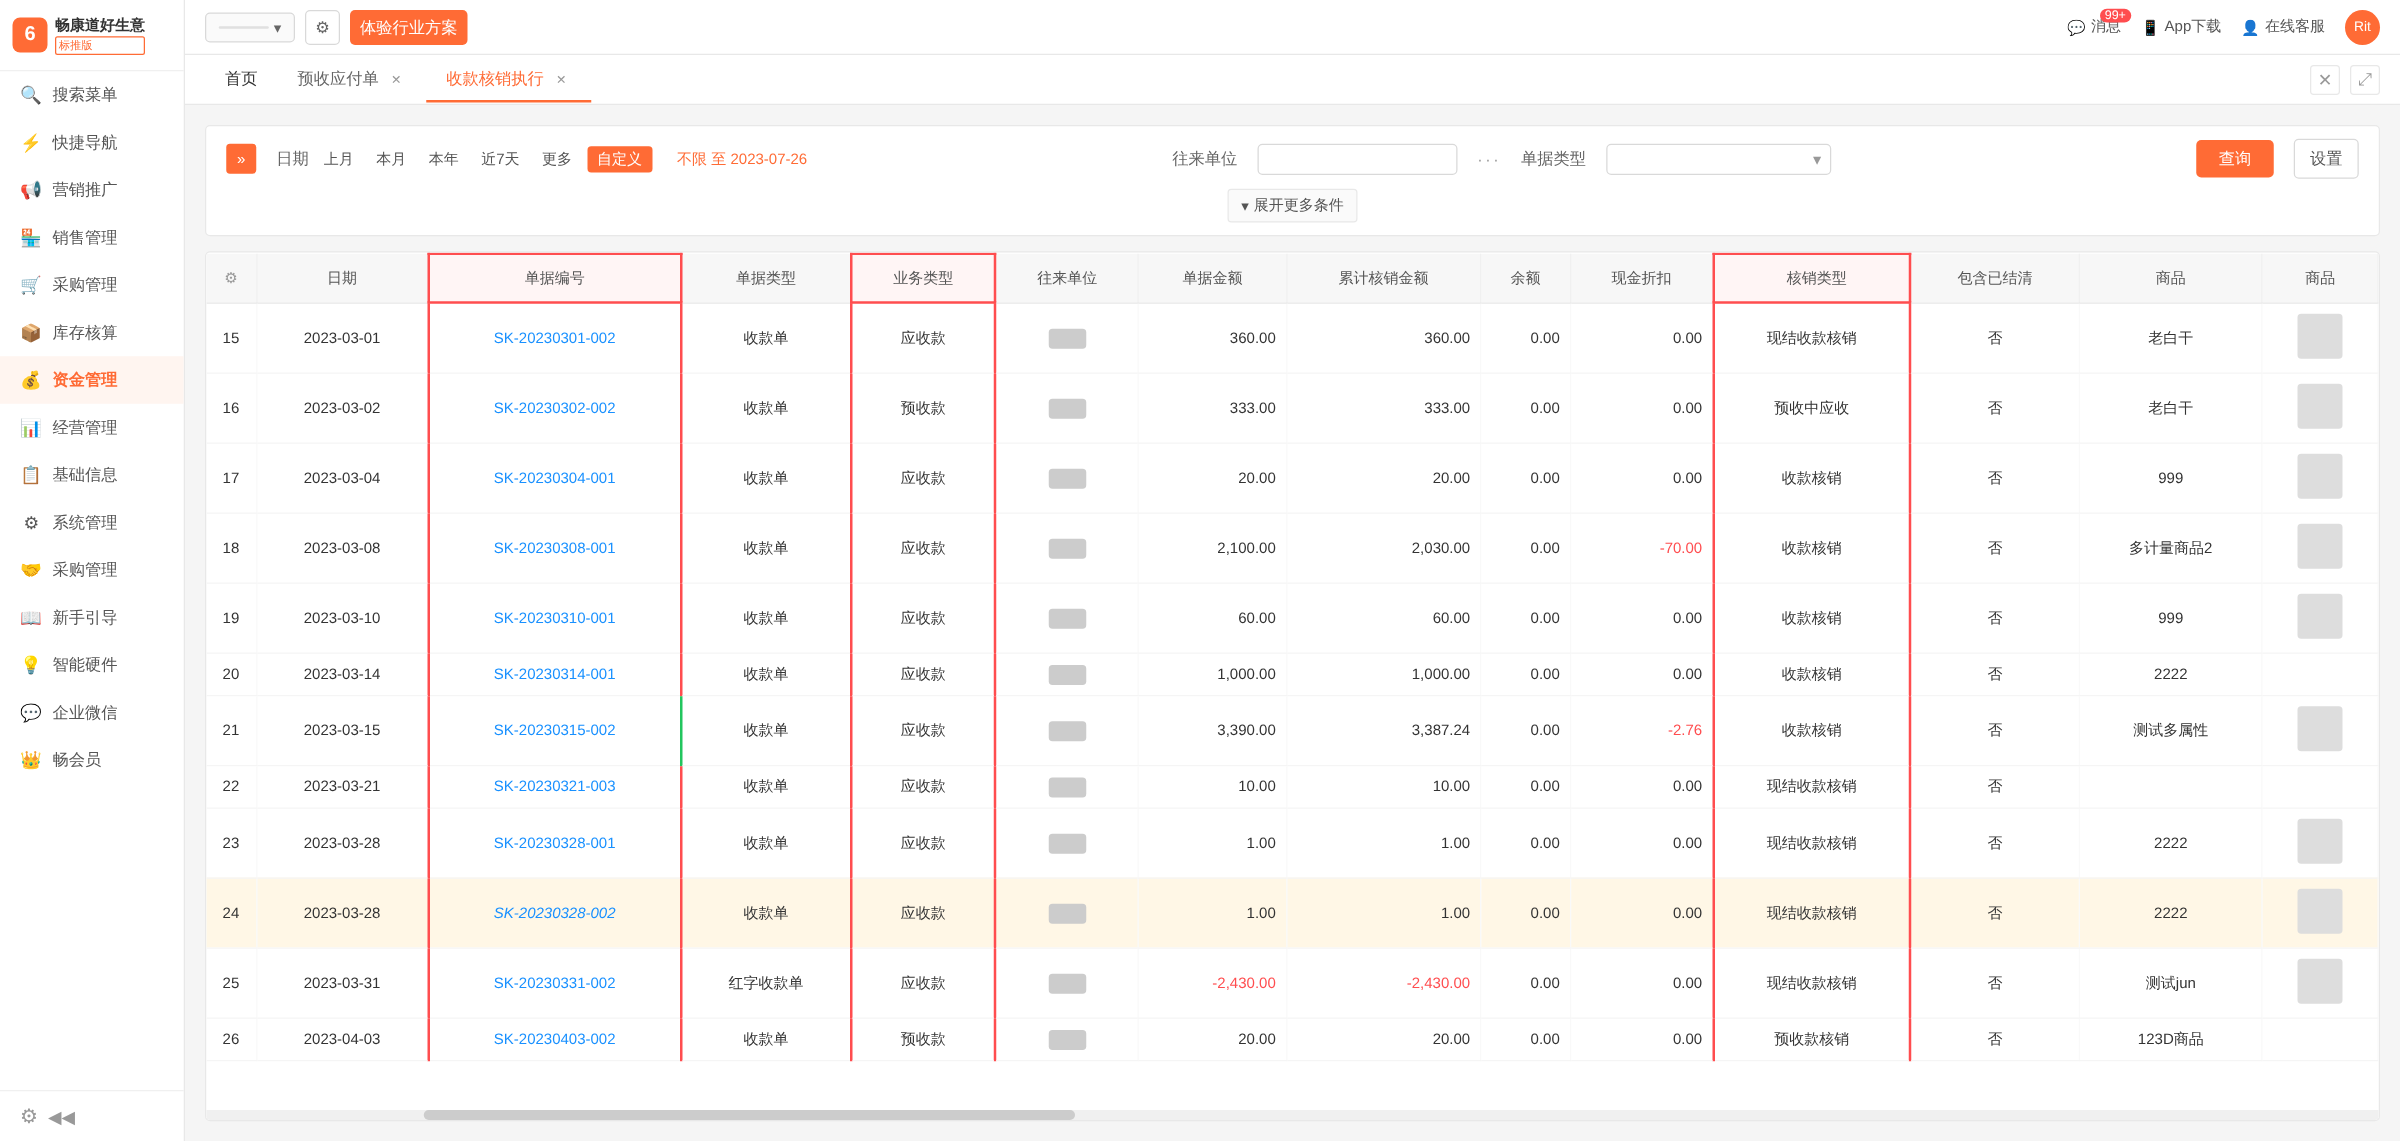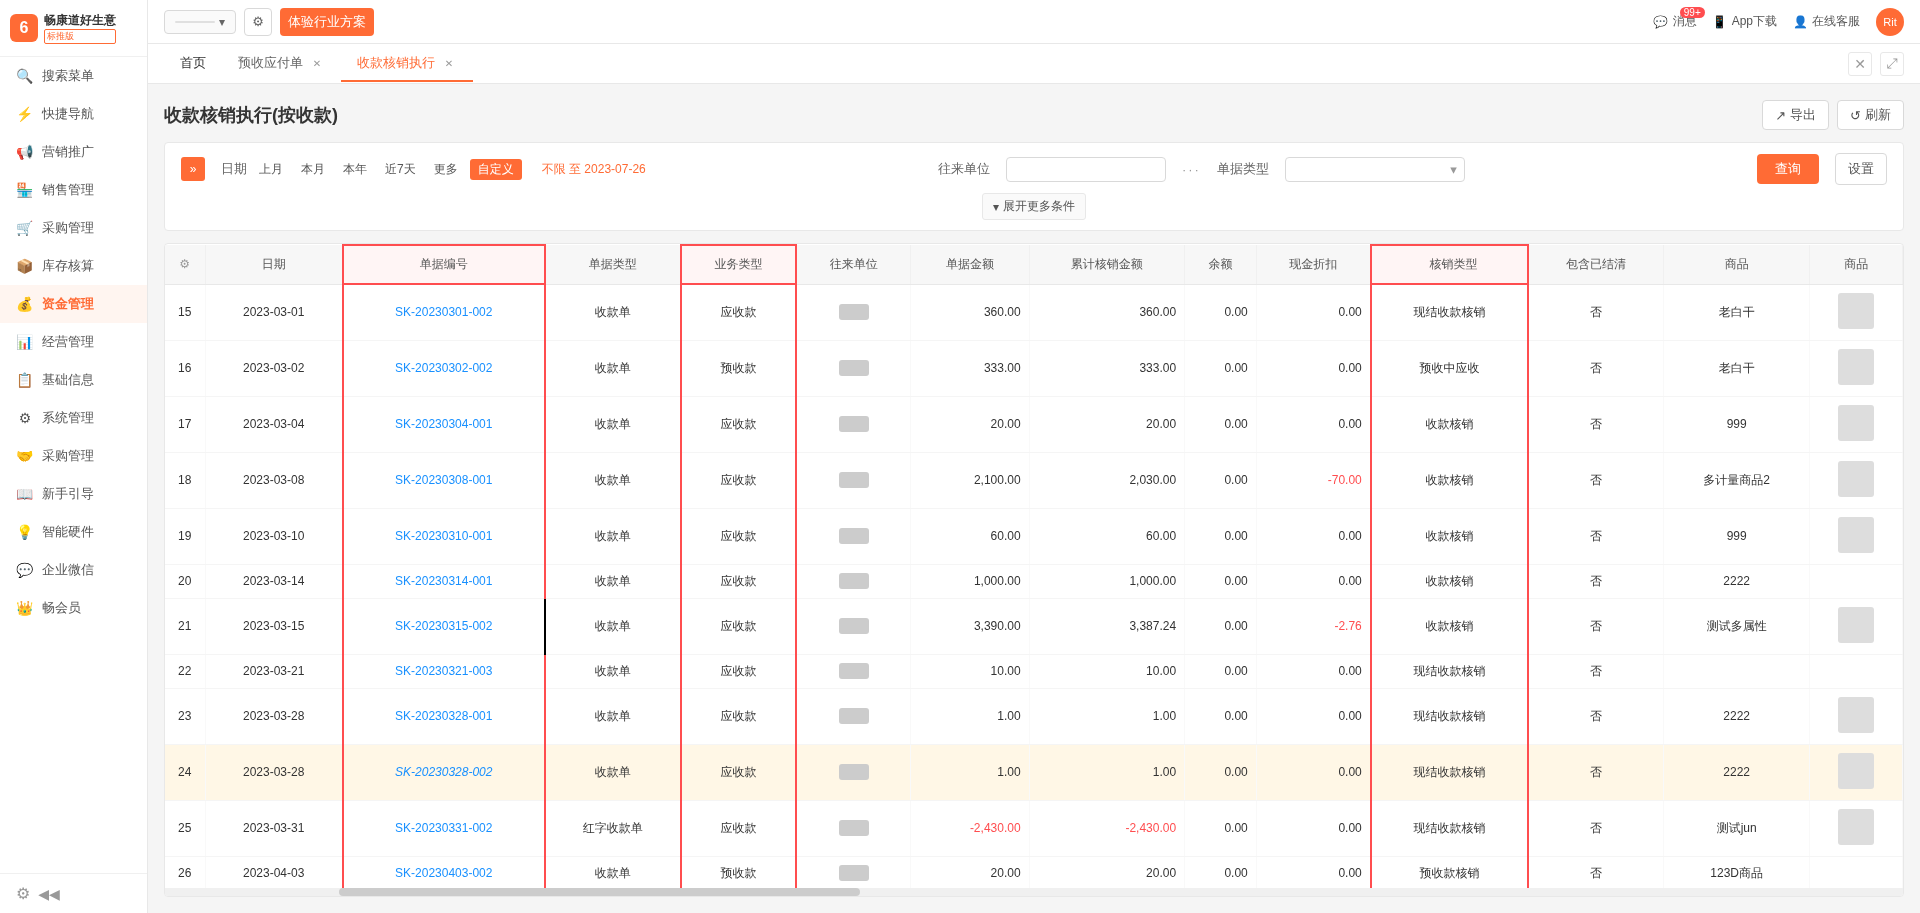--- a/index.html
+++ b/index.html
@@ -206,33 +206,20 @@
       <span>收款核销执行</span>
       <span class="tab-close">✕</span>
     </div>
     <div class="tabbar-controls">
       <div class="tab-ctrl-btn">✕</div>
       <div class="tab-ctrl-btn">⤢</div>
     </div>
   </div>
 
   <div class="page-content">
-    <div class="page-header">
-      <div class="page-title">收款核销执行(按收款)</div>
-      <div class="page-actions">
-        <button class="action-btn">
-          <span>↗</span>
-          <span>导出</span>
-        </button>
-        <button class="action-btn">
-          <span>↺</span>
-          <span>刷新</span>
-        </button>
-      </div>
-    </div>
 
     <div class="filter-area">
       <div class="filter-row">
         <div class="filter-toggle">»</div>
         <div class="filter-item">
           <span class="filter-label">日期</span>
           <div class="filter-date-btns">
             <span class="filter-date-btn">上月</span>
             <span class="filter-date-btn">本月</span>
             <span class="filter-date-btn">本年</span>
@@ -415,21 +402,21 @@
       <td style="border-left:2px solid #ff4d4f;border-right:2px solid #ff4d4f;">收款核销</td>
       <td>否</td>
       <td>2222</td>
       <td>
         
       </td>
     </tr>
               <tr>
       <td>21</td>
       <td>2023-03-15</td>
-      <td style="border-left:2px solid #ff4d4f;border-right:2px solid #000000;text-align:center;">
+      <td style="border-left:2px solid #ff4d4f;border-right:2px solid #22c55e;text-align:center;">
         <a class="link-text">SK-20230315-002</a>
       </td>
       <td>收款单</td>
       <td style="border-left:2px solid #ff4d4f;border-right:2px solid #ff4d4f;">应收款</td>
       <td>
         <span class="blur-text">&nbsp;&nbsp;&nbsp;&nbsp;&nbsp;&nbsp;</span>
       </td>
       <td class="col-number ">3,390.00</td>
       <td class="col-number ">3,387.24</td>
       <td class="col-number">0.00</td>

